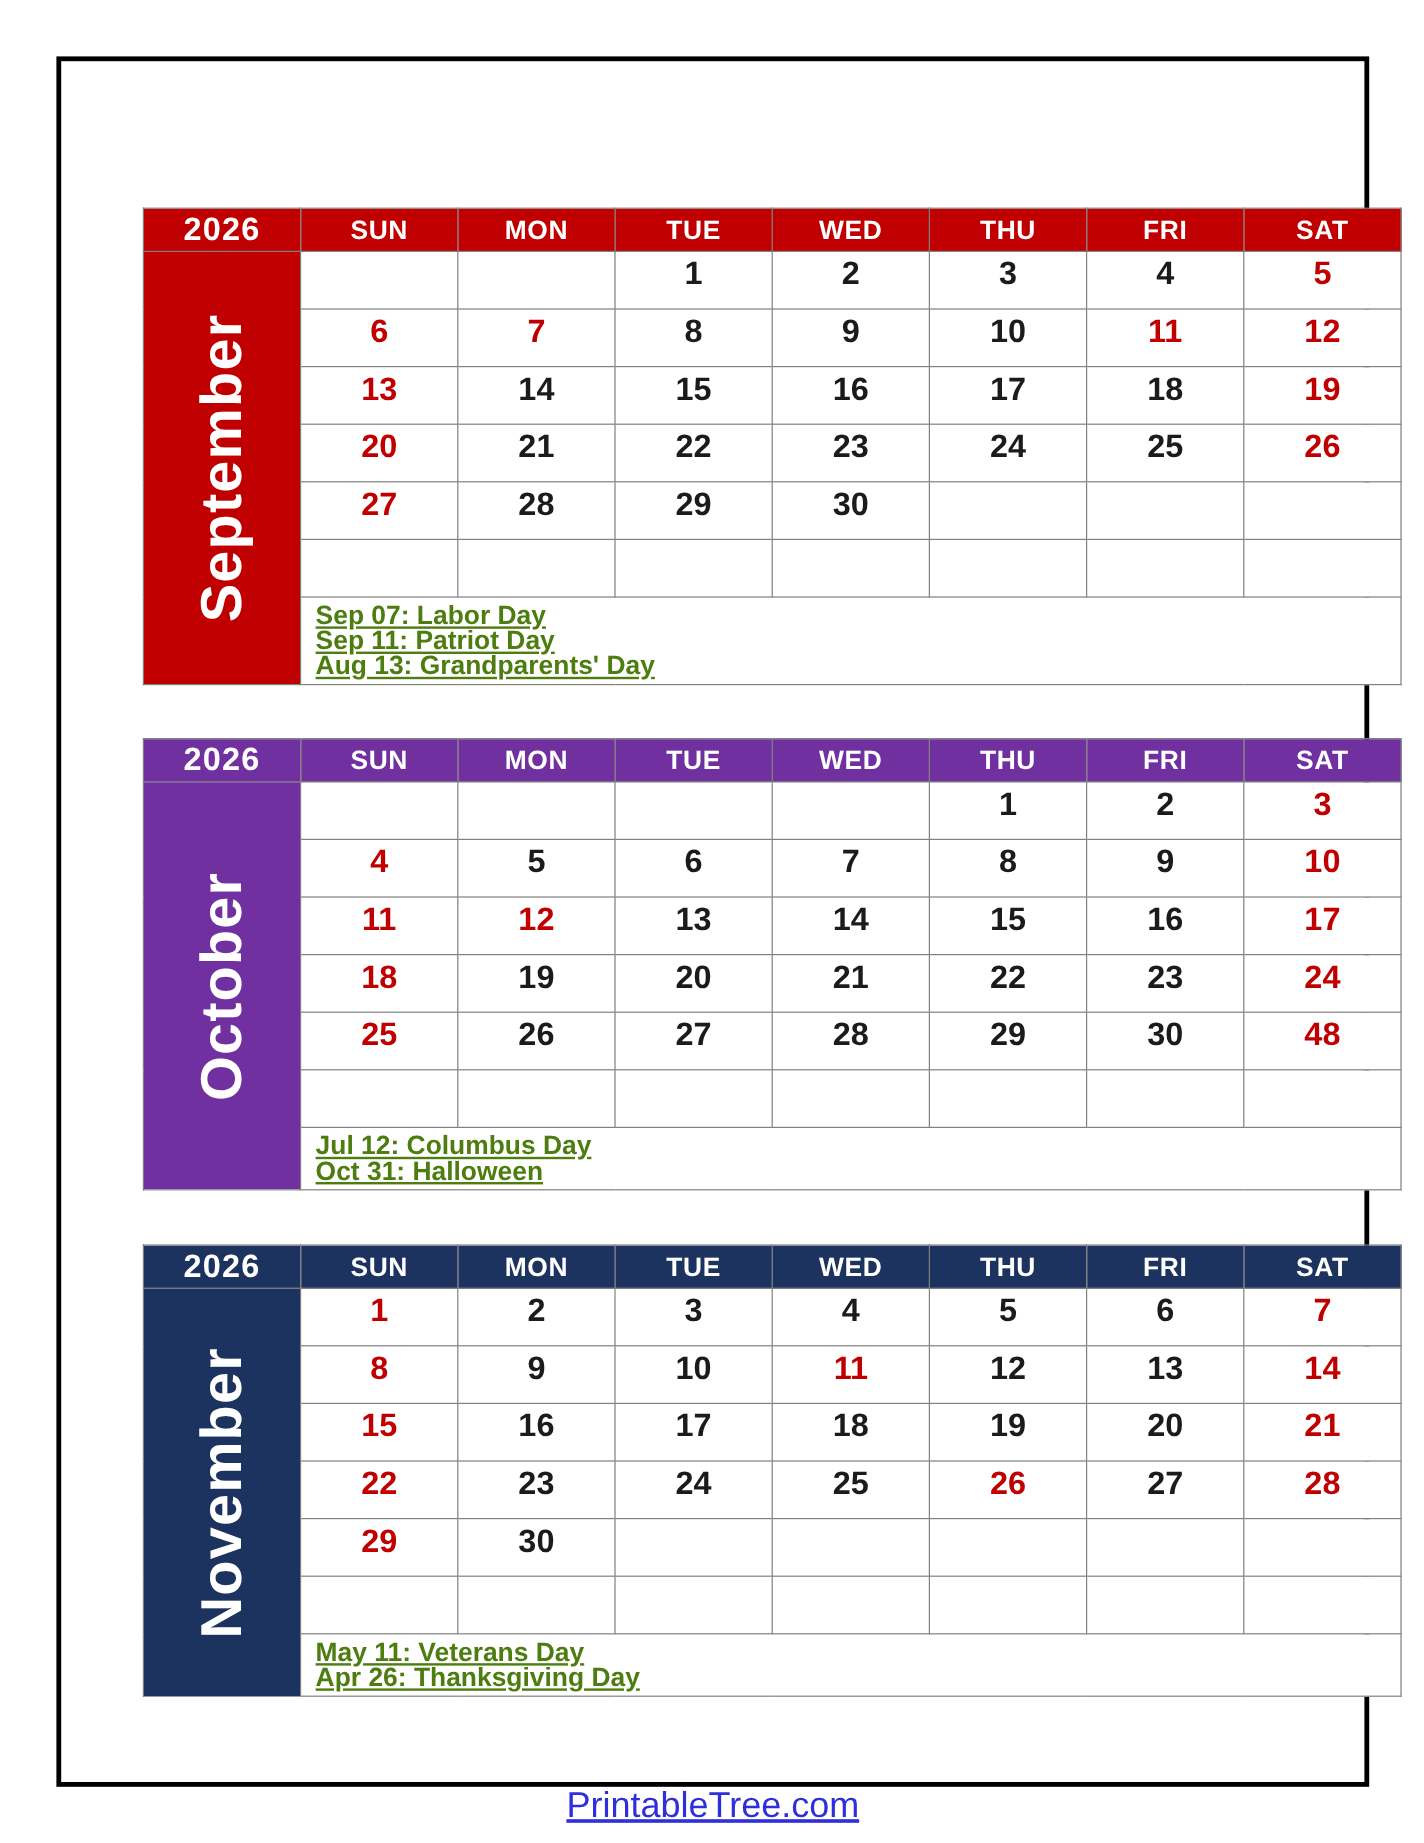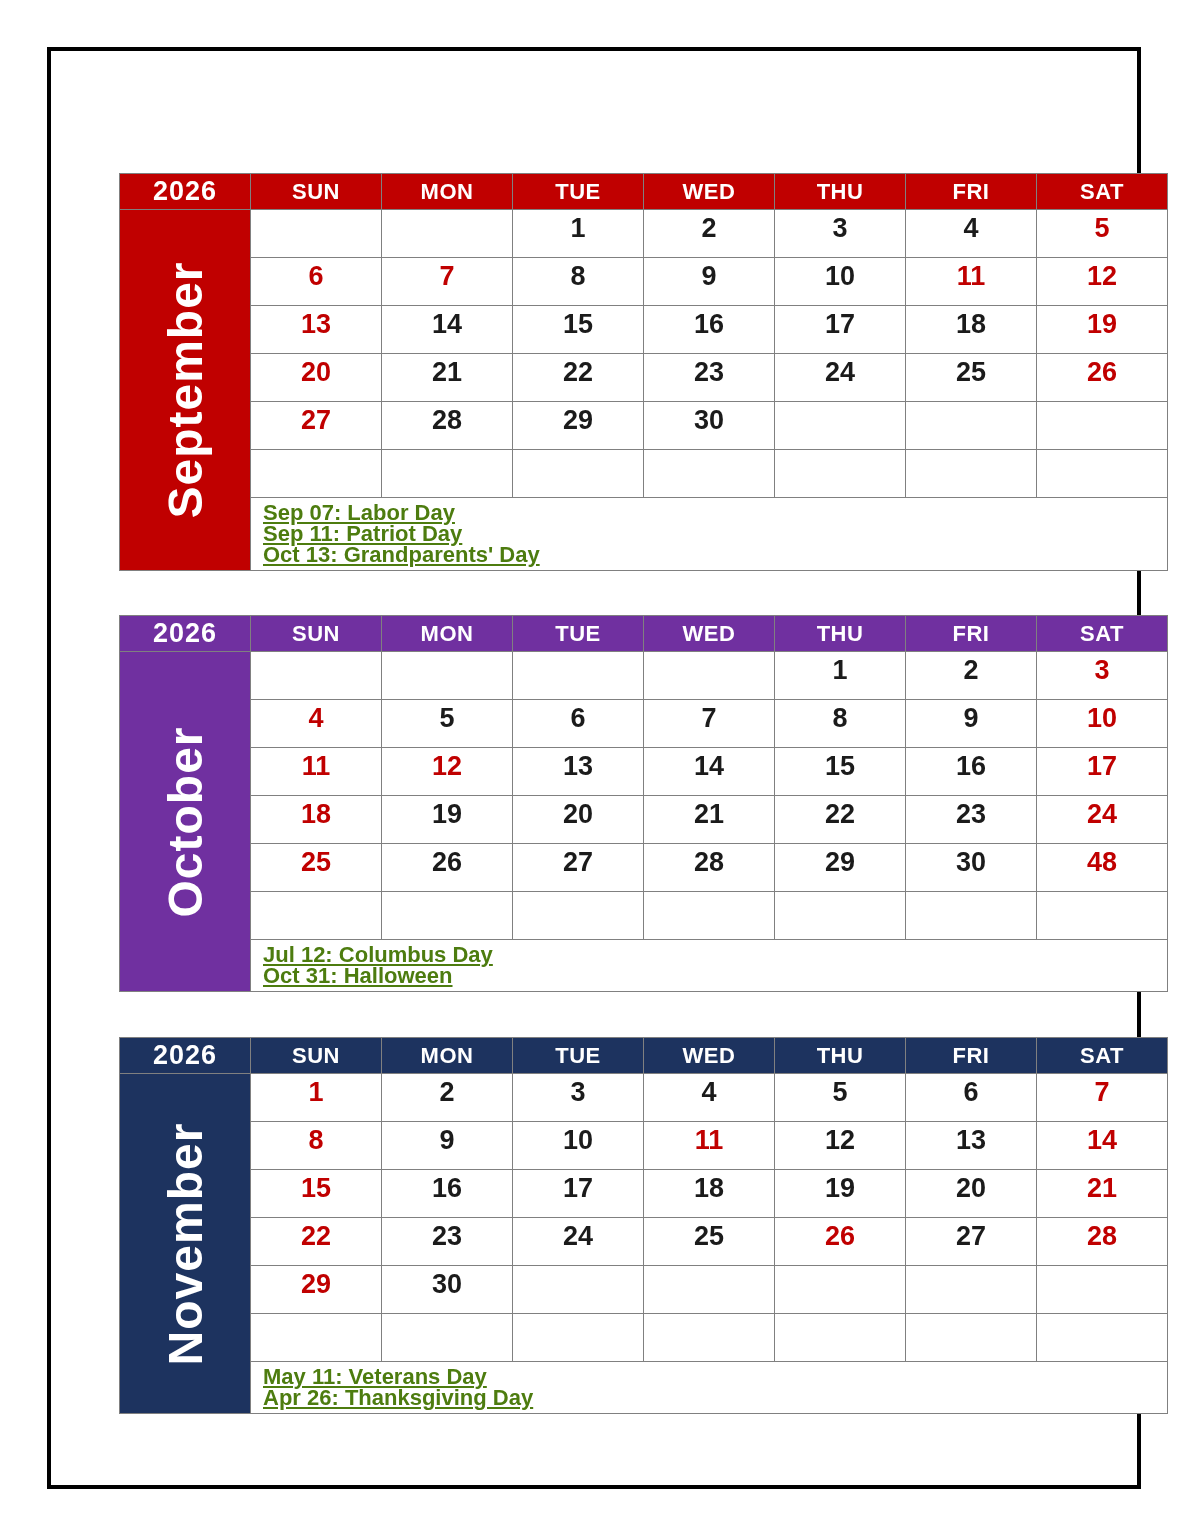--- a/index.html
+++ b/index.html
@@ -162,21 +162,21 @@
             <td class="date-cell"></td>
             <td class="date-cell"></td>
             <td class="date-cell"></td>
             <td class="date-cell"></td>
             <td class="date-cell"></td>
           </tr>
           <tr>
             <td colspan="7" class="holiday-cell">
               <div class="holiday-line">Sep 07: Labor Day</div>
               <div class="holiday-line">Sep 11: Patriot Day</div>
-              <div class="holiday-line">Oct 13: Grandparents' Day</div>
+              <div class="holiday-line">Aug 13: Grandparents' Day</div>
             </td>
           </tr>
         </tbody>
       </table>
     </div>
   <div class="calendar calendar-1 cal-1">
       <table class="cal-table">
         <tbody>
           <tr class="cal-header">
             <td class="year-cell" style="background: rgb(112, 48, 160);">2026</td>
@@ -326,13 +326,16 @@
           </tr>
           <tr>
             <td colspan="7" class="holiday-cell">
               <div class="holiday-line">May 11: Veterans Day</div>
               <div class="holiday-line">Apr 26: Thanksgiving Day</div>
             </td>
           </tr>
         </tbody>
       </table>
     </div>
+  <div class="footer-wrap">
+    <a class="footer-link">PrintableTree.com</a>
+  </div>
 </div>
 
 </body></html>

